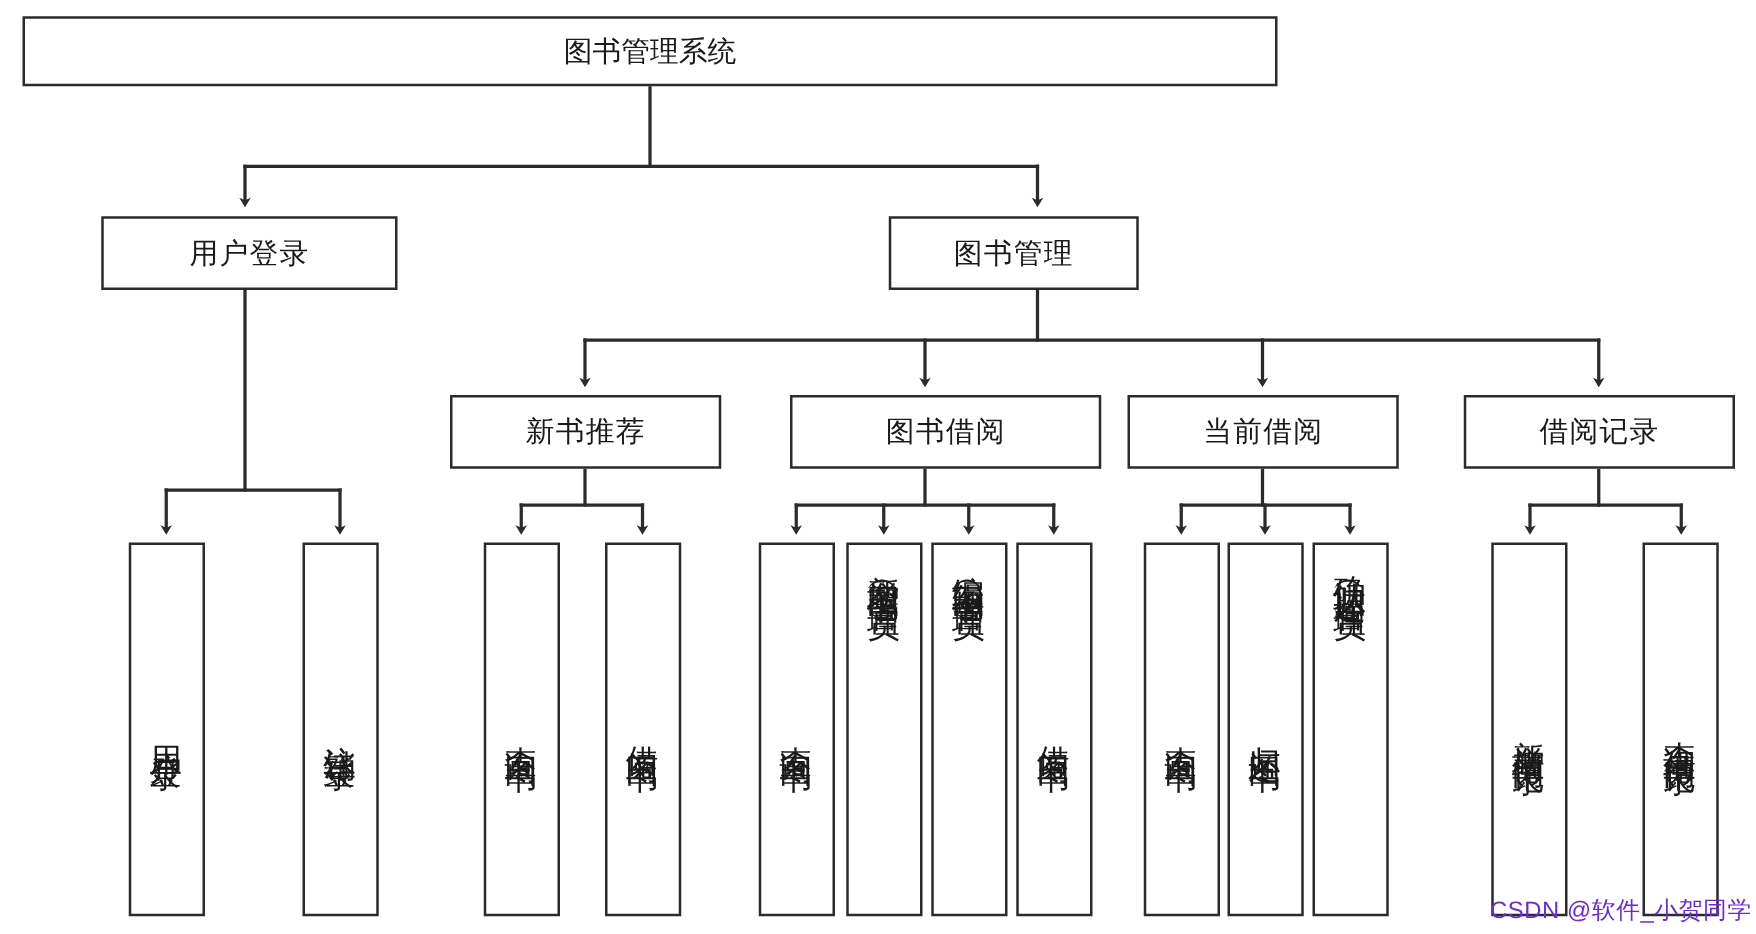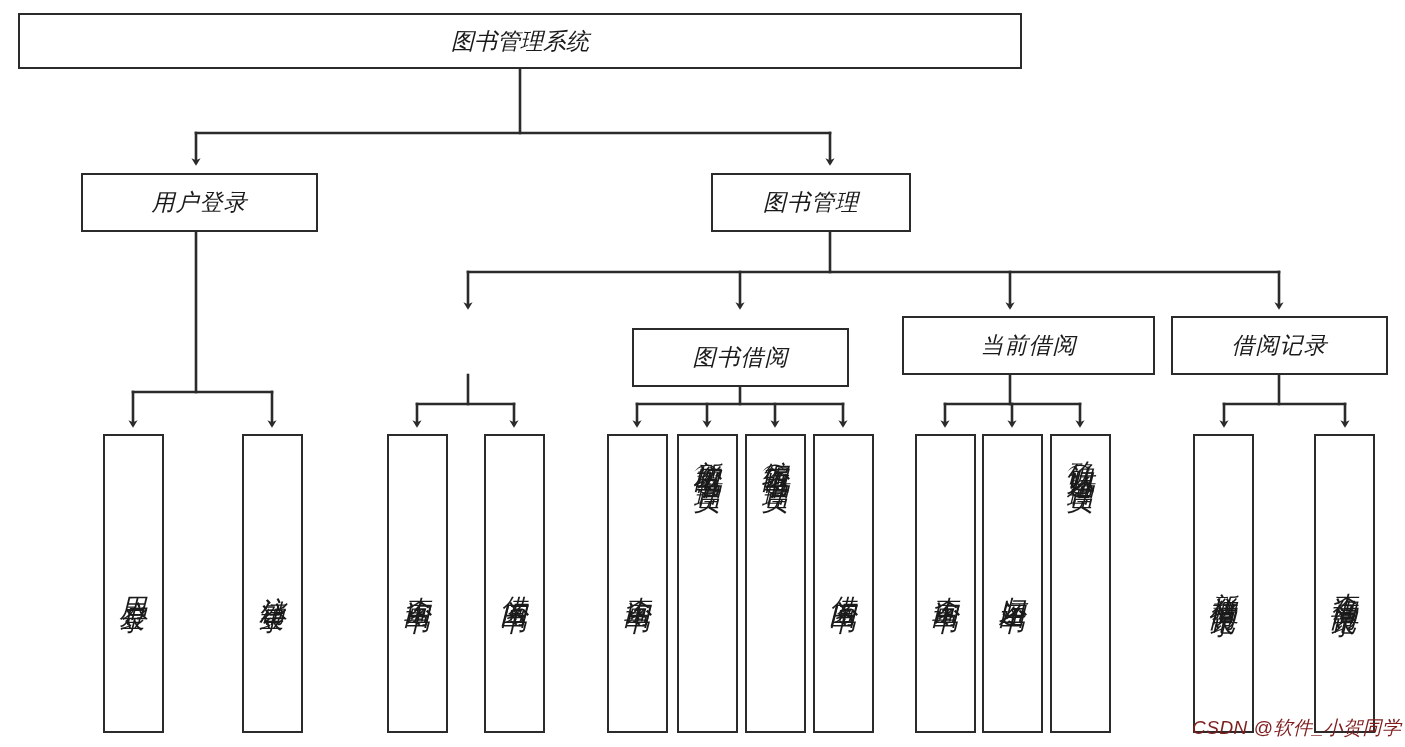--- a/index.html
+++ b/index.html
@@ -9,21 +9,20 @@
   }
   body {
     font-family: "Liberation Sans", "DejaVu Sans", sans-serif;
   }
   #diagram-root {
     position: relative;
     width: 1405px;
     height: 747px;
     background: #ffffff;
     overflow: hidden;
-    font-style: italic;
   }
   svg#wires {
     position: absolute;
     left: 0;
     top: 0;
     width: 1405px;
     height: 747px;
     pointer-events: none;
   }
   .node {
@@ -57,21 +56,21 @@
     justify-content: flex-start;
     align-items: center;
   }
   .node .lbl {
     display: block;
     white-space: nowrap;
   }
   .watermark {
     position: absolute;
     font-size: 19px;
-    color: #7f1d1d;
+    color: #6d28d9;
     white-space: nowrap;
     letter-spacing: 0.5px;
   }
 </style>
 </head>
 <body>
 
 <div id="diagram-root">
 
   <svg id="wires" viewBox="0 0 1405 747">
@@ -128,24 +127,27 @@
     <span class="lbl">图书管理系统</span>
   </div>
 
   <div class="node horiz" style="left:81px; top:173px; width:237px; height:59px;">
     <span class="lbl">用户登录</span>
   </div>
   <div class="node horiz" style="left:711px; top:173px; width:200px; height:59px;">
     <span class="lbl">图书管理</span>
   </div>
 
-  <div class="node horiz" style="left:632px; top:328px; width:217px; height:59px;text-align:center;">
+  <div class="node horiz" style="left:360px; top:316px; width:217px; height:59px;">
+    <span class="lbl">新书推荐</span>
+  </div>
+  <div class="node horiz" style="left:632px; top:316px; width:249px; height:59px;text-align:center;">
     <span class="lbl">图书借阅</span>
   </div>
-  <div class="node horiz" style="left:902px; top:316px; width:253px; height:59px;">
+  <div class="node horiz" style="left:902px; top:316px; width:217px; height:59px;">
     <span class="lbl">当前借阅</span>
   </div>
   <div class="node horiz" style="left:1171px; top:316px; width:217px; height:59px;text-align:center;">
     <span class="lbl">借阅记录</span>
   </div>
 
   <div class="node vert" style="left:103px; top:434px; width:61px; height:299px;">
     <span class="lbl">用户登录</span>
   </div>
   <div class="node vert" style="left:242px; top:434px; width:61px; height:299px;">

